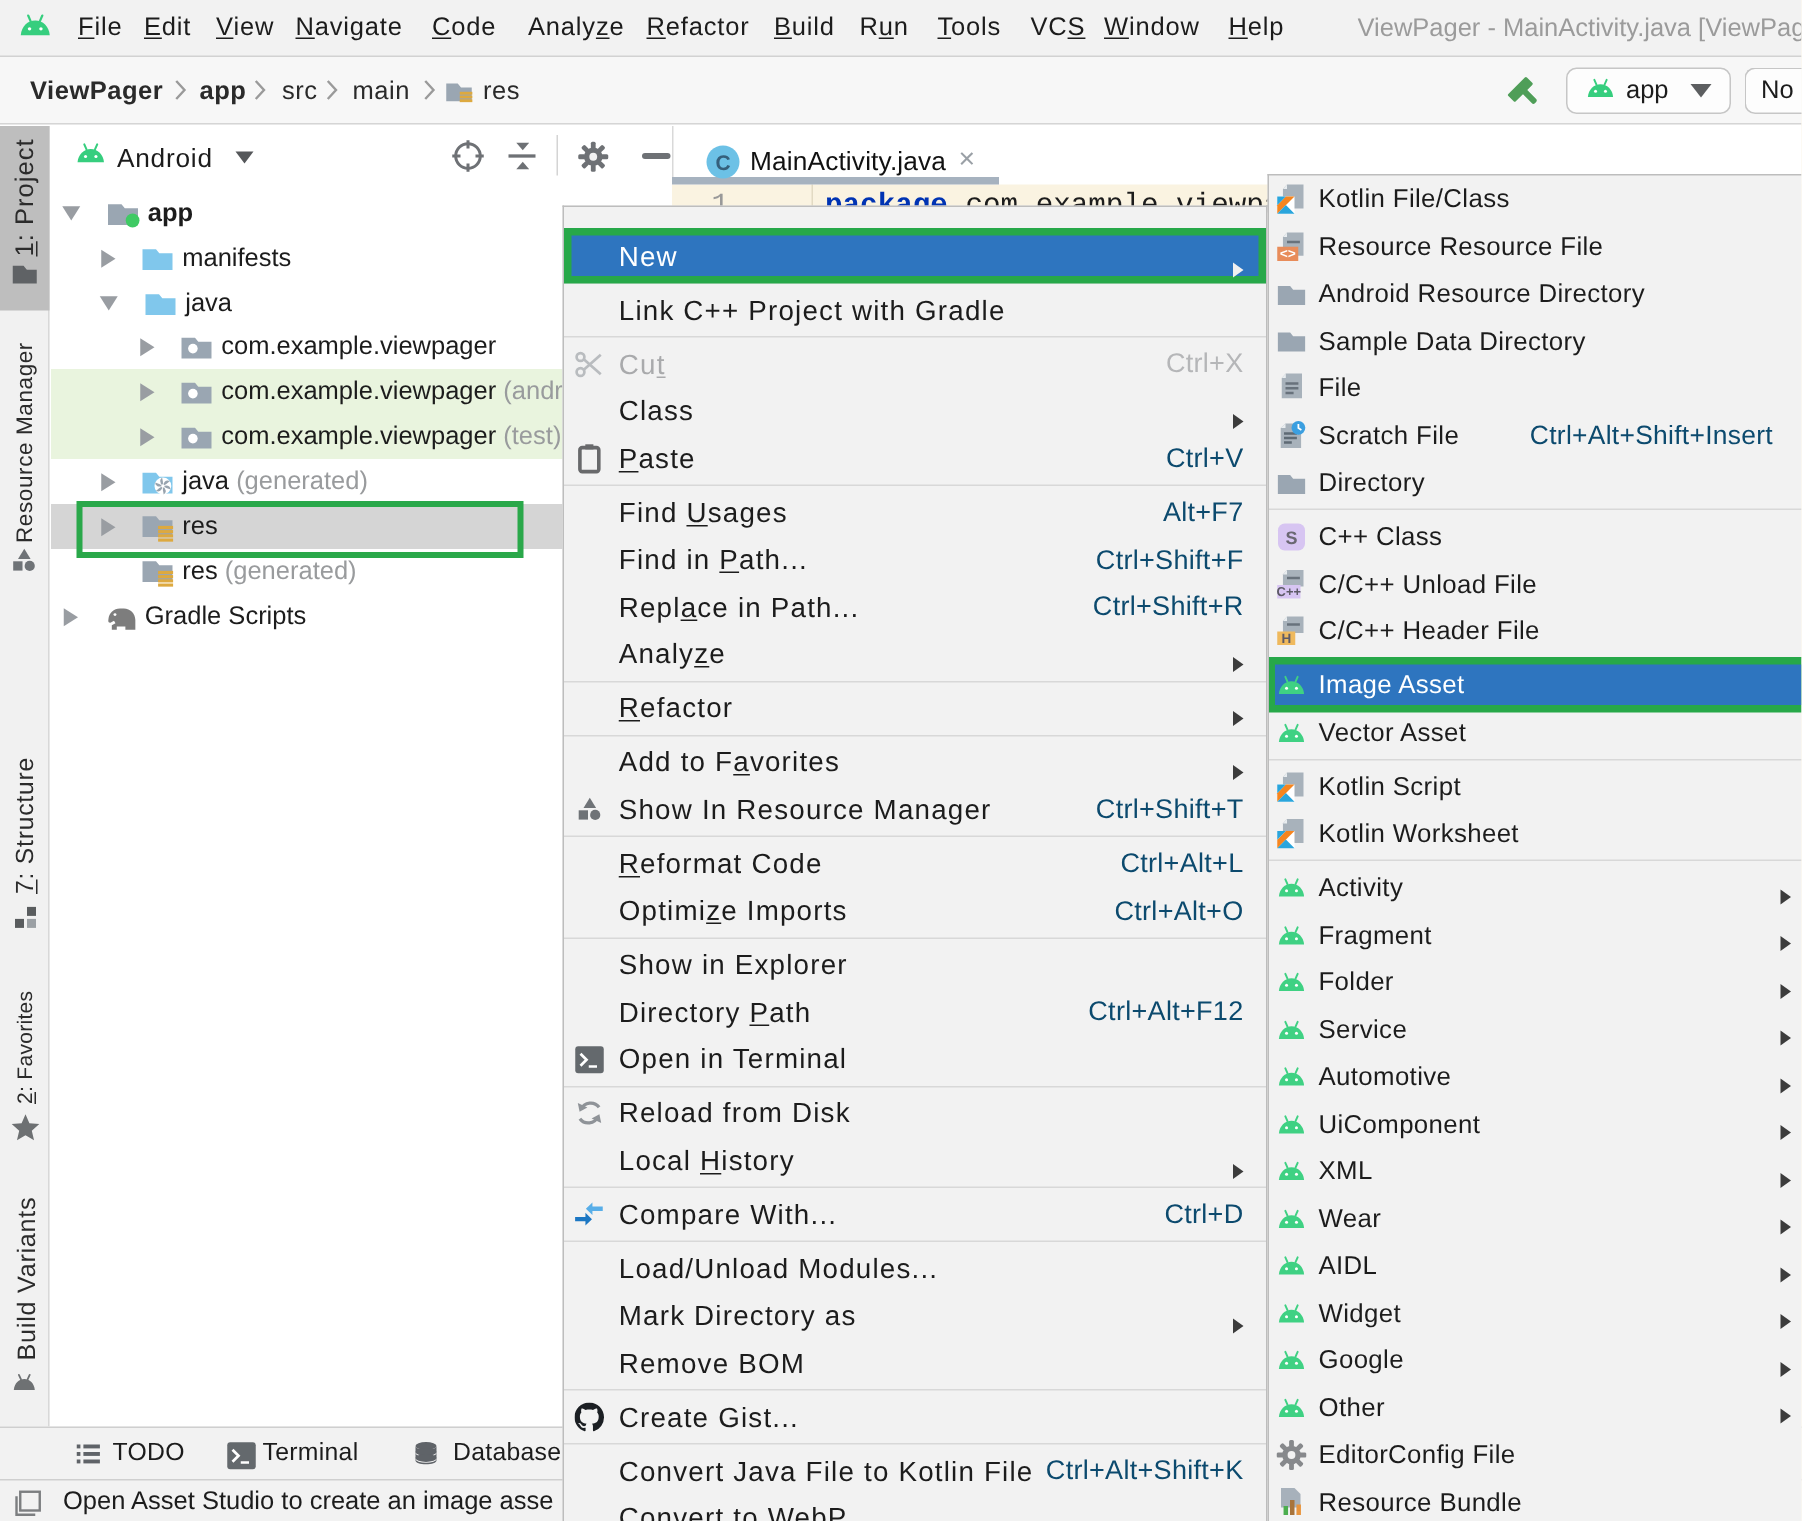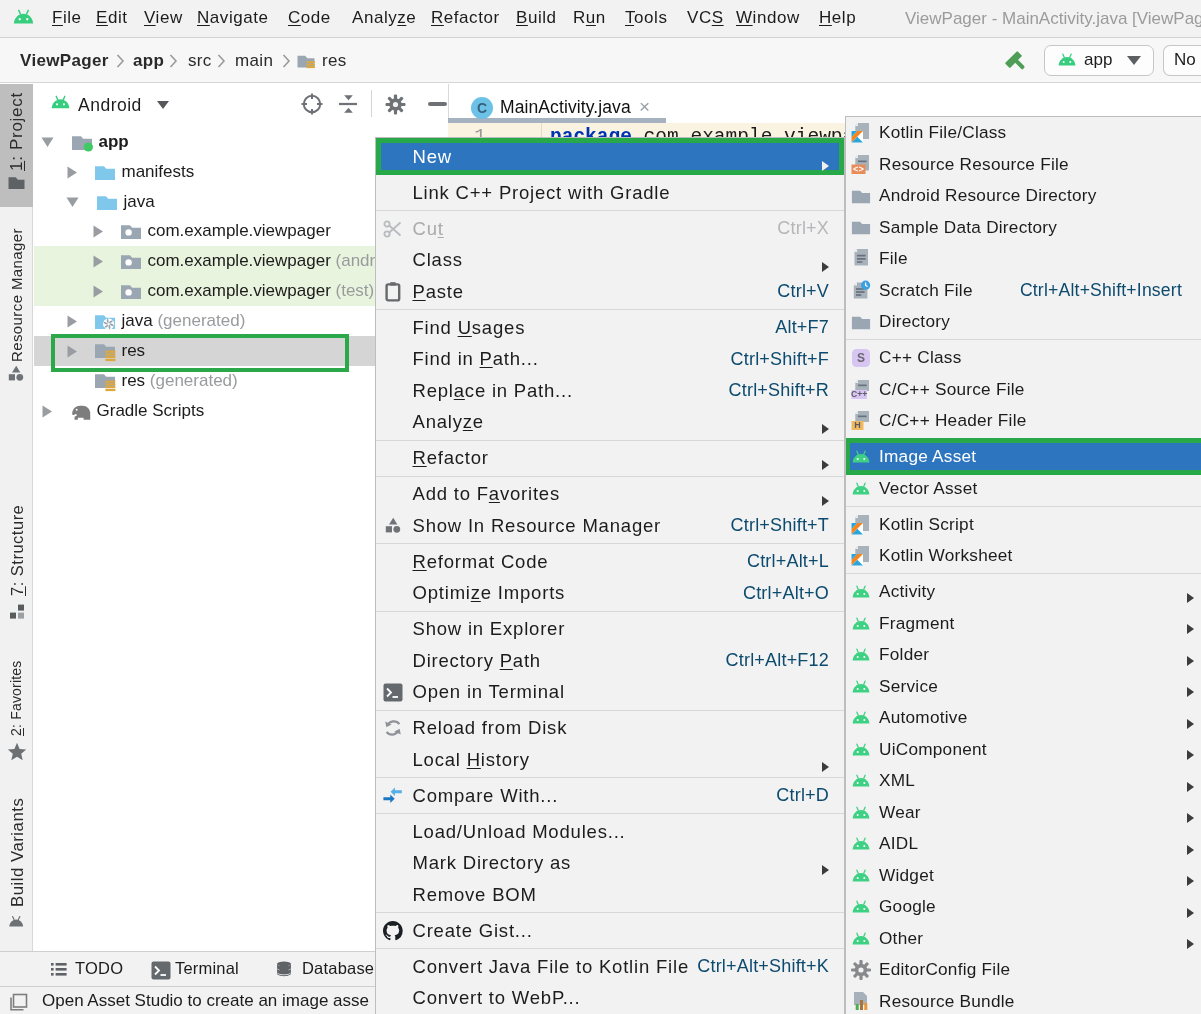--- a/index.html
+++ b/index.html
@@ -352,21 +352,21 @@
     </svg></div>
 <div class="abs" style="left:302px;top:959px;font-size:16.5px;letter-spacing:0.2px">Database</div>
 <div class="abs" style="left:0;top:986px;width:1201px;height:28px;background:#f2f2f2;border-top:1px solid #cfcfcf"></div>
 <div class="abs" style="left:9px;top:993px"><svg width="19" height="18" viewBox="0 0 19 18" style="">
       <g fill="none" stroke="#7c7e80" stroke-width="1.6">
         <rect x="4.5" y="1.5" width="13" height="12.5"></rect>
         <path d="M2 4.5 V16.8 H14.5"></path>
       </g>
     </svg></div>
 <div class="abs" style="left:42px;top:991px;font-size:17px;width:340px;white-space:nowrap;overflow:hidden">Open Asset Studio to create an image asse</div>
-<div class="abs" style="left:375px;top:137px;width:470px;height:877px;background:#f2f2f2;border:1px solid #bdbdbd;border-bottom:none;padding:3px 5px 0 5px;overflow:hidden;z-index:5">
+<div class="abs" style="left:375px;top:137px;width:470px;height:877px;background:#f2f2f2;border:1px solid #bdbdbd;border-bottom:none;padding:17px 5px 0 5px;overflow:hidden;z-index:5">
     <div class="mi sel">
       <span class="ic"></span>
       <span class="lb">New</span>
       <span style="position:absolute;right:10px;top:10.5px"><span style="display:inline-block;width:0;height:0;border-left:7px solid #f0f0f0;border-top:5px solid transparent;border-bottom:5px solid transparent"></span></span>
     </div>
     <div class="sp"></div>
     <div class="mi ">
       <span class="ic"></span>
       <span class="lb">Link C++ Project with Gradle</span>
     </div>
@@ -631,21 +631,21 @@
     <div class="mi ">
       <span class="ic">
         <svg width="20" height="21" viewBox="0 0 20 21" style="">
           <path fill="#a8b2bb" d="M7 1 H18 V12 H4.3 V4 Z"></path>
           <path fill="#e9edf0" d="M7 1 L4.3 4 H7 Z"></path>
           <path fill="#68727c" d="M7 5.5 h8.6 v1.7 h-8.6 Z"></path>
           <rect x="0.5" y="11" width="15.5" height="9" fill="#d7c5f2"></rect>
           <text x="8.2" y="18.2" font-family="Liberation Sans" font-size="8.6" font-weight="bold" fill="#5d5a66" text-anchor="middle">C++</text>
         </svg>
       </span>
-      <span class="lb">C/C++ Source File</span>
+      <span class="lb">C/C++ Unload File</span>
     </div>
     <div class="mi ">
       <span class="ic">
         <svg width="20" height="21" viewBox="0 0 20 21" style="">
           <path fill="#a8b2bb" d="M7 1 H18 V12 H4.3 V4 Z"></path>
           <path fill="#e9edf0" d="M7 1 L4.3 4 H7 Z"></path>
           <path fill="#68727c" d="M7 5.5 h8.6 v1.7 h-8.6 Z"></path>
           <rect x="0.5" y="11" width="12" height="9" fill="#efb95d"></rect>
           <text x="6.5" y="18.4" font-family="Liberation Sans" font-size="9" font-weight="bold" fill="#5d5a66" text-anchor="middle">H</text>
         </svg>

